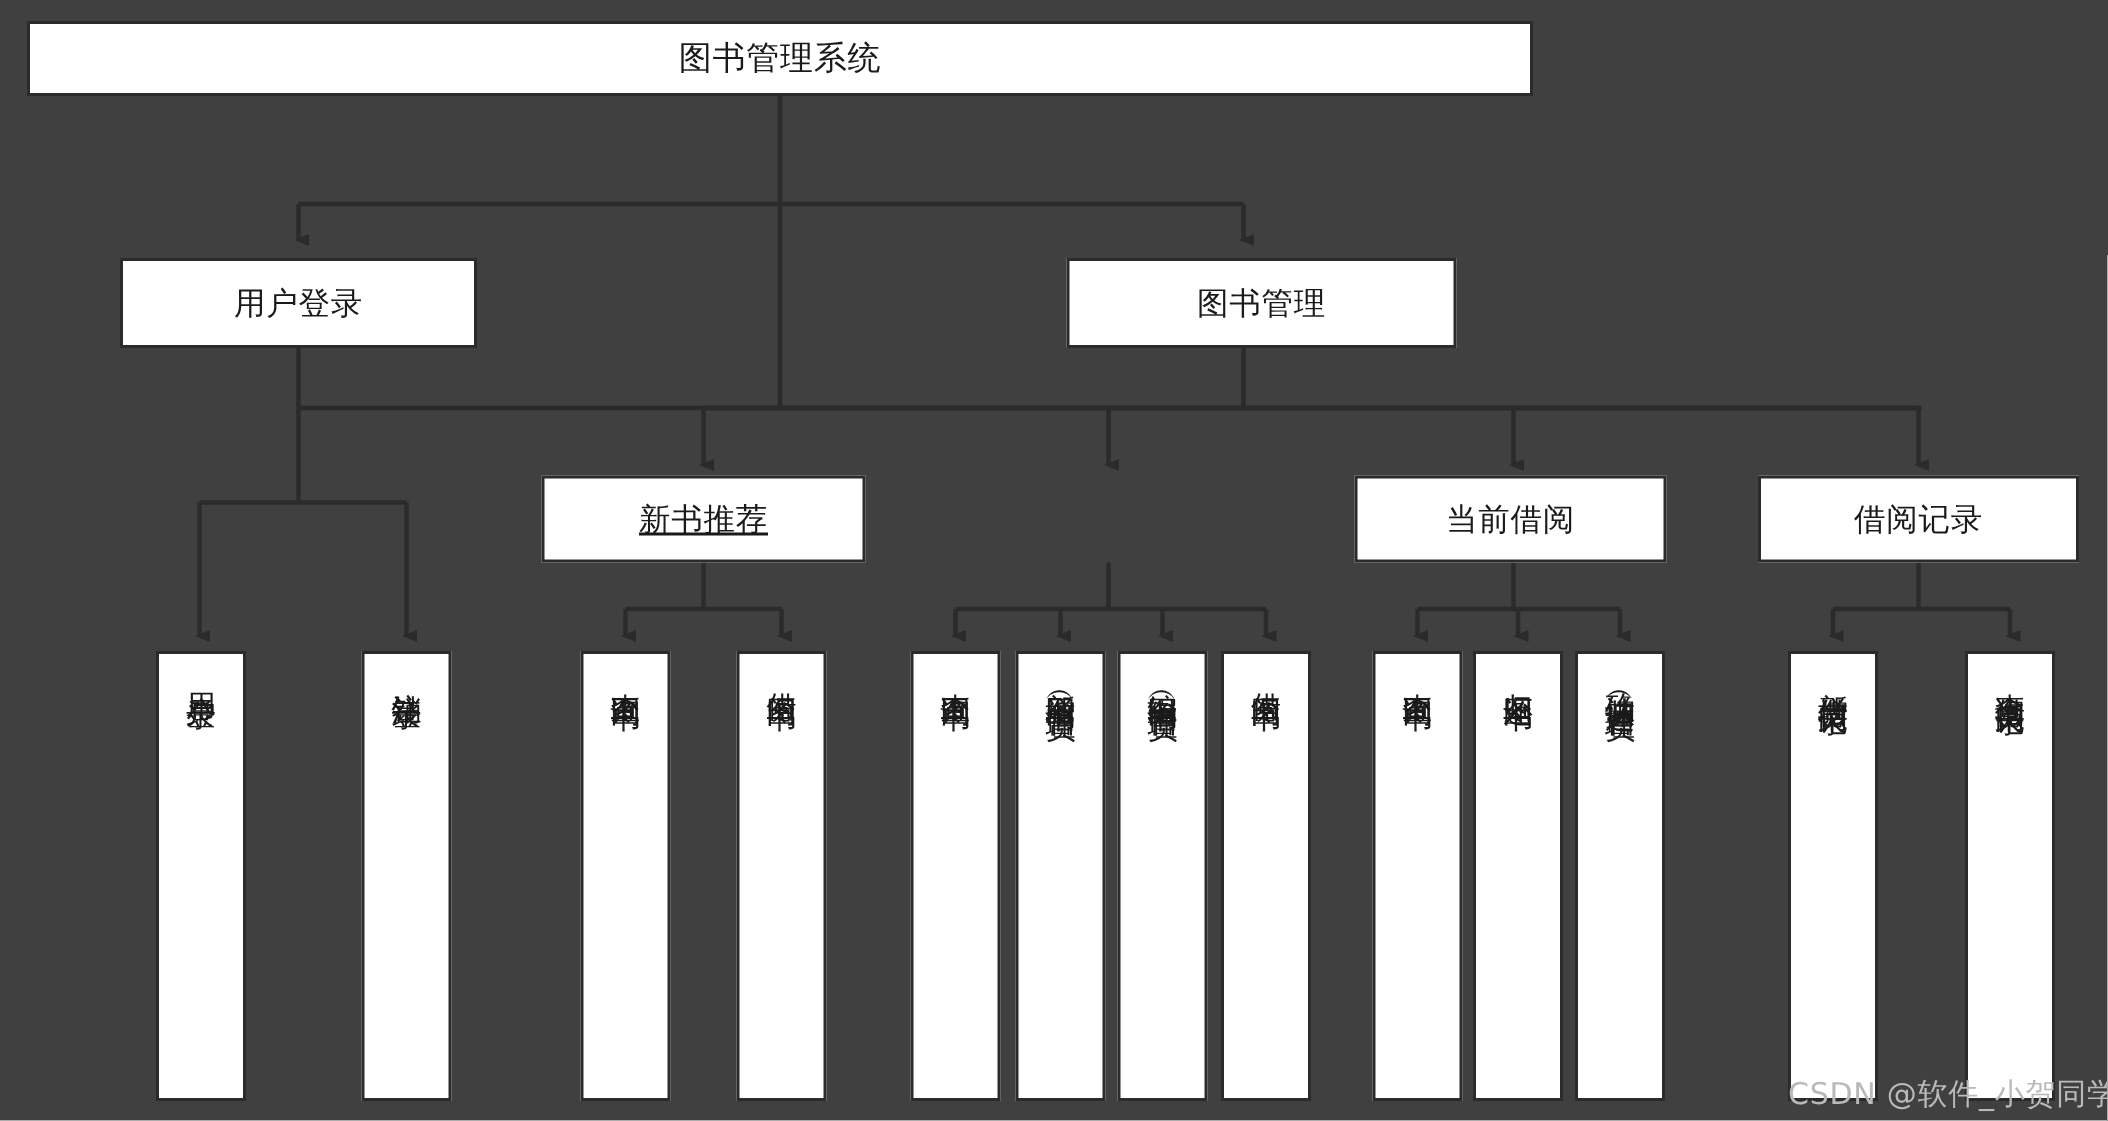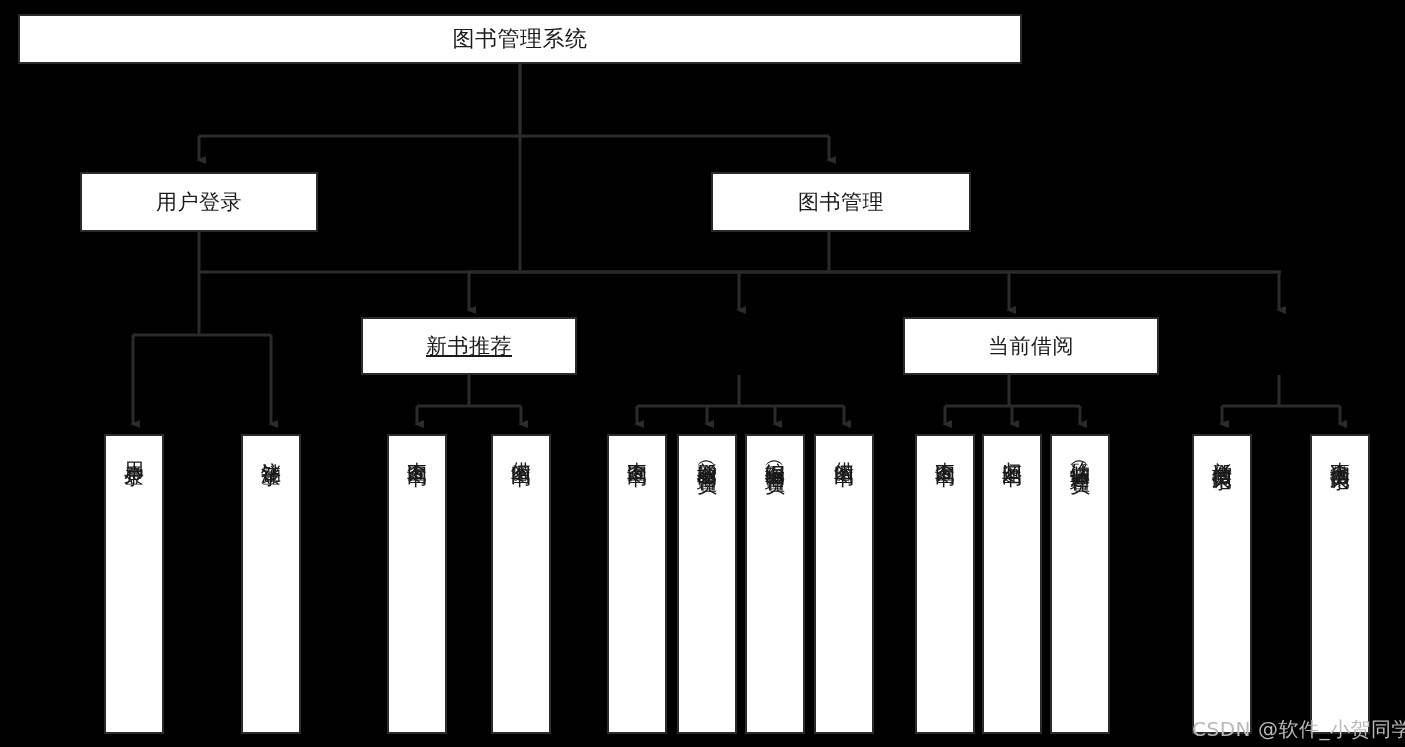--- a/index.html
+++ b/index.html
@@ -8,21 +8,21 @@
     padding: 0;
     background: #ffffff;
   }
   body {
     font-family: "DejaVu Sans", "Liberation Sans", sans-serif;
   }
   #canvas {
     position: relative;
     width: 1405px;
     height: 747px;
-    background: #000000;
+    background: #404040;
     overflow: hidden;
   }
   svg#wires {
     position: absolute;
     left: 0;
     top: 0;
     width: 1405px;
     height: 747px;
     pointer-events: none;
   }
@@ -135,24 +135,27 @@
 
   <div class="node h" style="left:711px; top:172px; width:260px; height:60px;">
     <span>图书管理</span>
   </div>
 
   <div class="node h" style="left:361px; top:317px; width:216px; height:58px;text-decoration:underline;">
     <span>新书推荐</span>
   </div>
 
 
-  <div class="node h" style="left:903px; top:317px; width:256px; height:58px;">
+  <div class="node h" style="left:903px; top:317px; width:208px; height:58px;">
     <span>当前借阅</span>
   </div>
 
+  <div class="node h" style="left:1172px; top:317px; width:214px; height:58px;">
+    <span>借阅记录</span>
+  </div>
 
   <div class="node v" style="left:104px; top:434px; width:60px; height:300px;">
     <span class="vtext">用户登录</span>
   </div>
 
   <div class="node v" style="left:241px; top:434px; width:60px; height:300px;">
     <span class="vtext">注销登录</span>
   </div>
 
   <div class="node v" style="left:387px; top:434px; width:60px; height:300px;">

